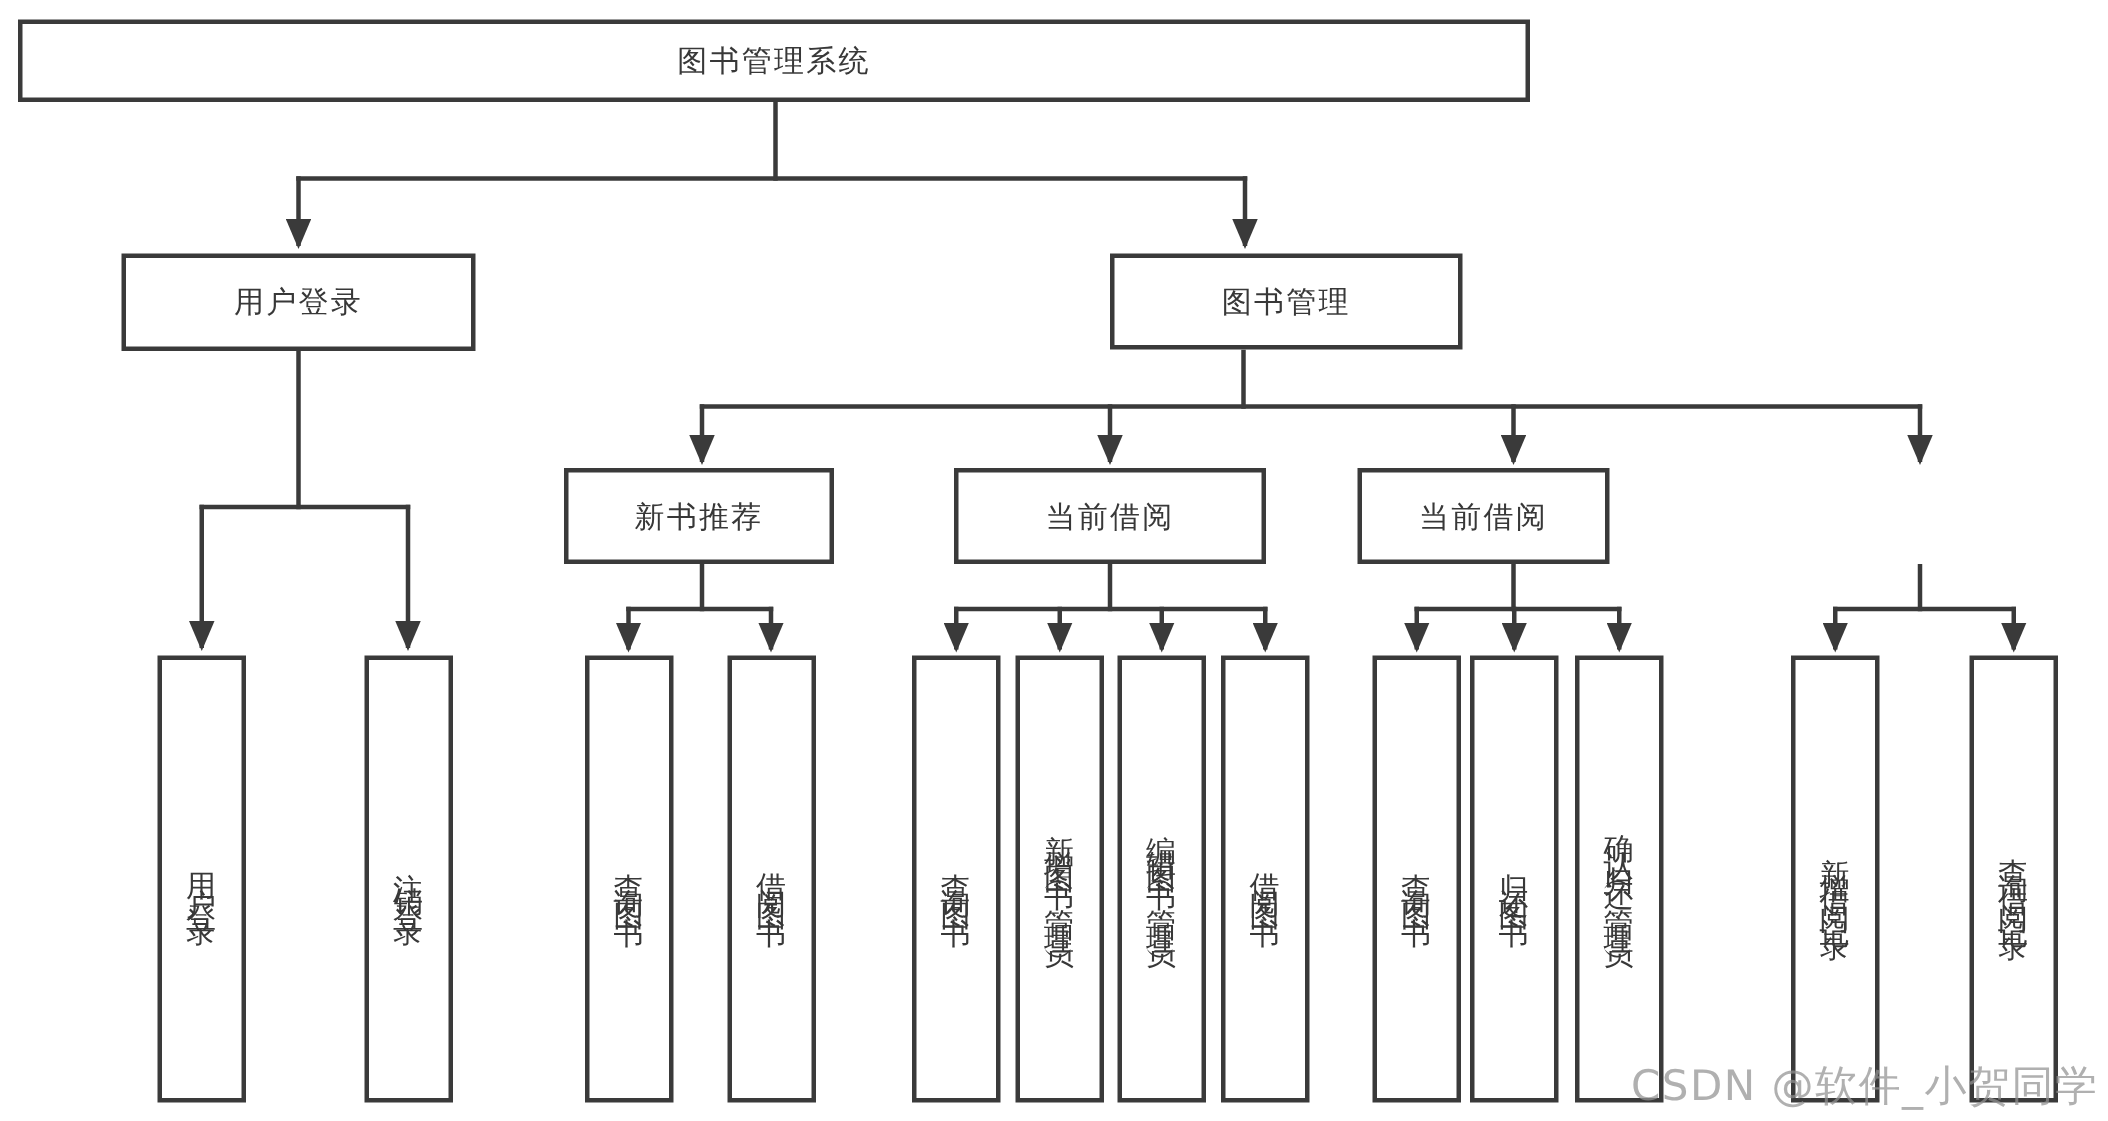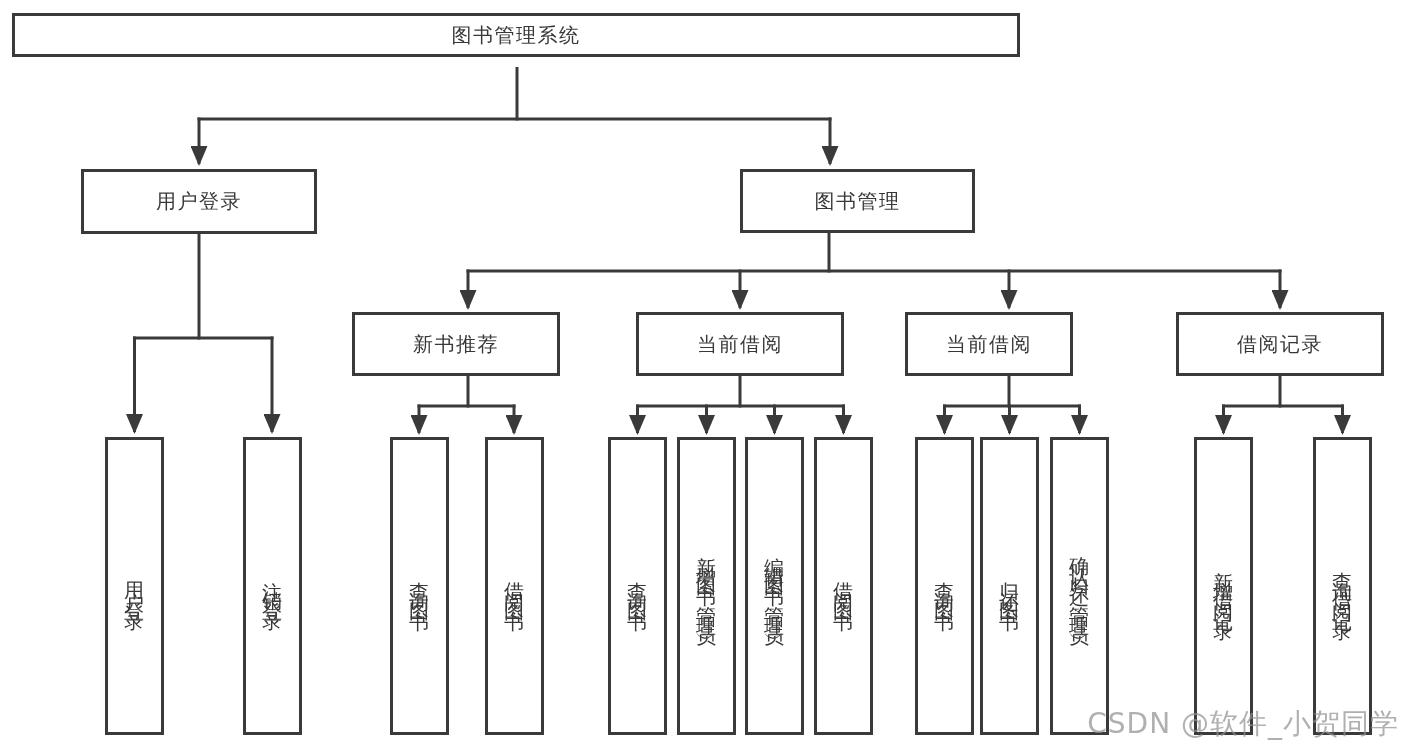--- a/index.html
+++ b/index.html
@@ -103,42 +103,39 @@
       <line x1="1009.5" y1="404.5" x2="1009.5" y2="433" marker-end="url(#arrow)"></line>
       <line x1="1079.5" y1="404.5" x2="1079.5" y2="433" marker-end="url(#arrow)"></line>
 
       <line x1="1280" y1="376" x2="1280" y2="407.5"></line>
       <line x1="1222" y1="406" x2="1344" y2="406"></line>
       <line x1="1223.5" y1="404.5" x2="1223.5" y2="433" marker-end="url(#arrow)"></line>
       <line x1="1342.5" y1="404.5" x2="1342.5" y2="433" marker-end="url(#arrow)"></line>
     </g>
   </svg>
 
-  <div class="node h" style="left:12px; top:13px; width:1008px; height:44px">
+  <div class="node h" style="left:12px; top:13px; width:1008px; height:55px">
     <span class="label">图书管理系统</span>
   </div>
 
   <div class="node h" style="left:81px; top:169px; width:236px; height:65px">
     <span class="label">用户登录</span>
   </div>
   <div class="node h" style="left:740px; top:169px; width:235px; height:64px">
     <span class="label">图书管理</span>
   </div>
 
-  <div class="node h" style="left:352px; top:312px; width:208px; height:64px">
+  <div class="node h" style="left:376px; top:312px; width:180px; height:64px">
     <span class="label">新书推荐</span>
   </div>
   <div class="node h" style="left:636px; top:312px; width:208px; height:64px">
     <span class="label">当前借阅</span>
   </div>
   <div class="node h" style="left:905px; top:312px; width:168px; height:64px">
     <span class="label">当前借阅</span>
-  </div>
-  <div class="node h" style="left:1176px; top:312px; width:208px; height:64px">
-    <span class="label">借阅记录</span>
   </div>
 
   <div class="node v" style="left:105px; top:437px; width:59px; height:298px">
     <span class="label">用户登录</span>
   </div>
   <div class="node v" style="left:243px; top:437px; width:59px; height:298px">
     <span class="label">注销登录</span>
   </div>
 
   <div class="node v" style="left:390px; top:437px; width:59px; height:298px">

